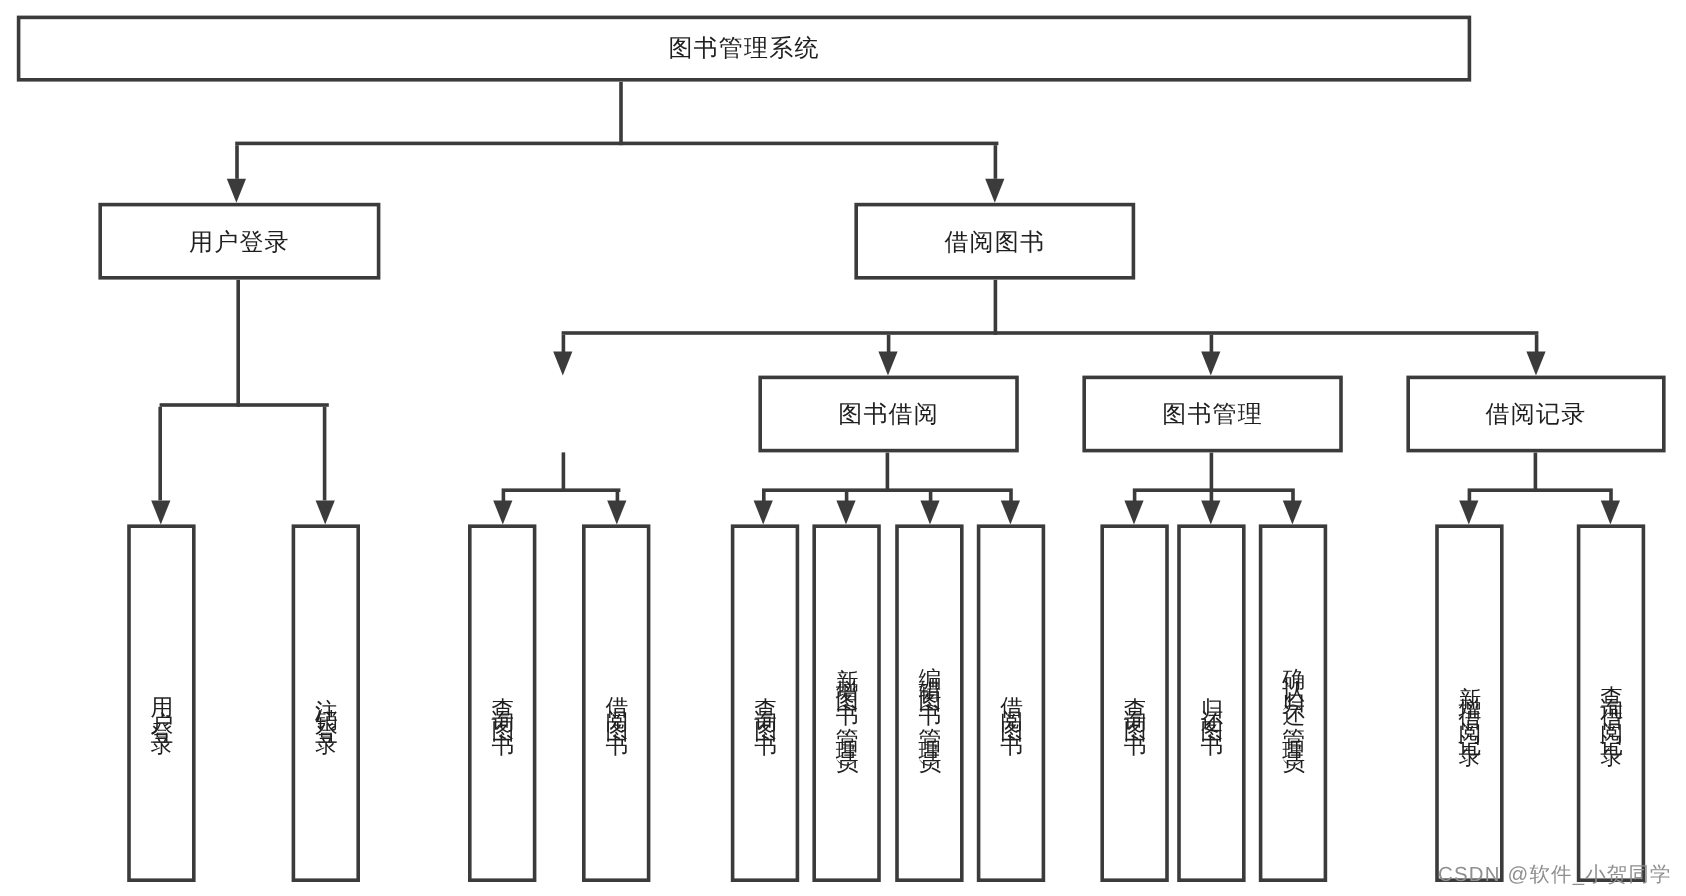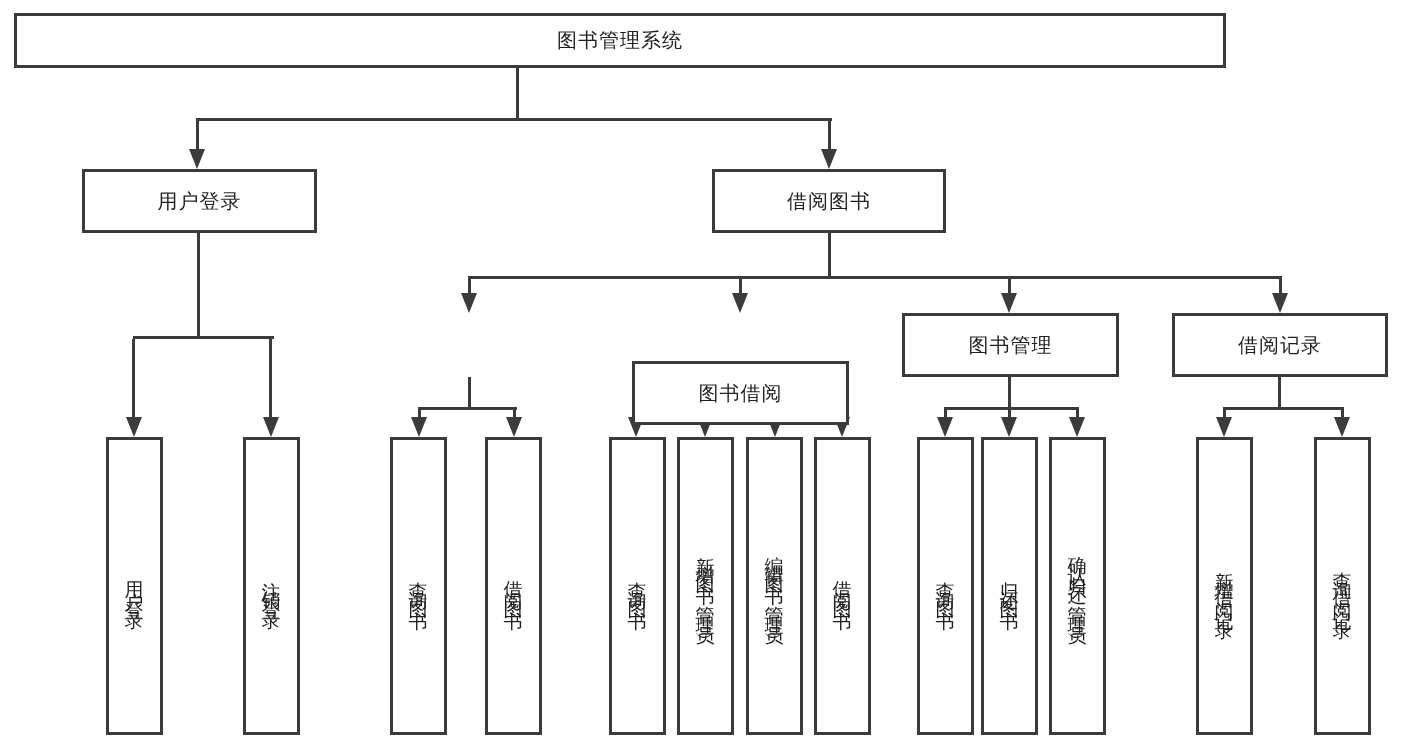--- a/index.html
+++ b/index.html
@@ -126,21 +126,21 @@
     <span class="lbl">图书管理系统</span>
   </div>
 
   <div class="node" style="left:82px;top:169px;width:235px;height:64px;">
     <span class="lbl">用户登录</span>
   </div>
   <div class="node" style="left:712px;top:169px;width:234px;height:64px;">
     <span class="lbl">借阅图书</span>
   </div>
 
-  <div class="node" style="left:632px;top:313px;width:217px;height:64px;margin-top:48px;">
+  <div class="node" style="left:632px;top:313px;width:217px;height:64px;">
     <span class="lbl">图书借阅</span>
   </div>
   <div class="node" style="left:902px;top:313px;width:217px;height:64px;">
     <span class="lbl">图书管理</span>
   </div>
   <div class="node" style="left:1172px;top:313px;width:216px;height:64px;">
     <span class="lbl">借阅记录</span>
   </div>
 
   <div class="node vbox" style="left:106px;top:437px;width:57px;height:298px;">
@@ -180,14 +180,15 @@
     <span class="lbl">确认归还（管理员）</span>
   </div>
 
   <div class="node vbox" style="left:1196px;top:437px;width:57px;height:298px;">
     <span class="lbl">新增借阅记录</span>
   </div>
   <div class="node vbox" style="left:1314px;top:437px;width:57px;height:298px;">
     <span class="lbl">查询借阅记录</span>
   </div>
 
+  <div class="watermark">CSDN @软件_小贺同学</div>
 
 </div>
 
 </body></html>

